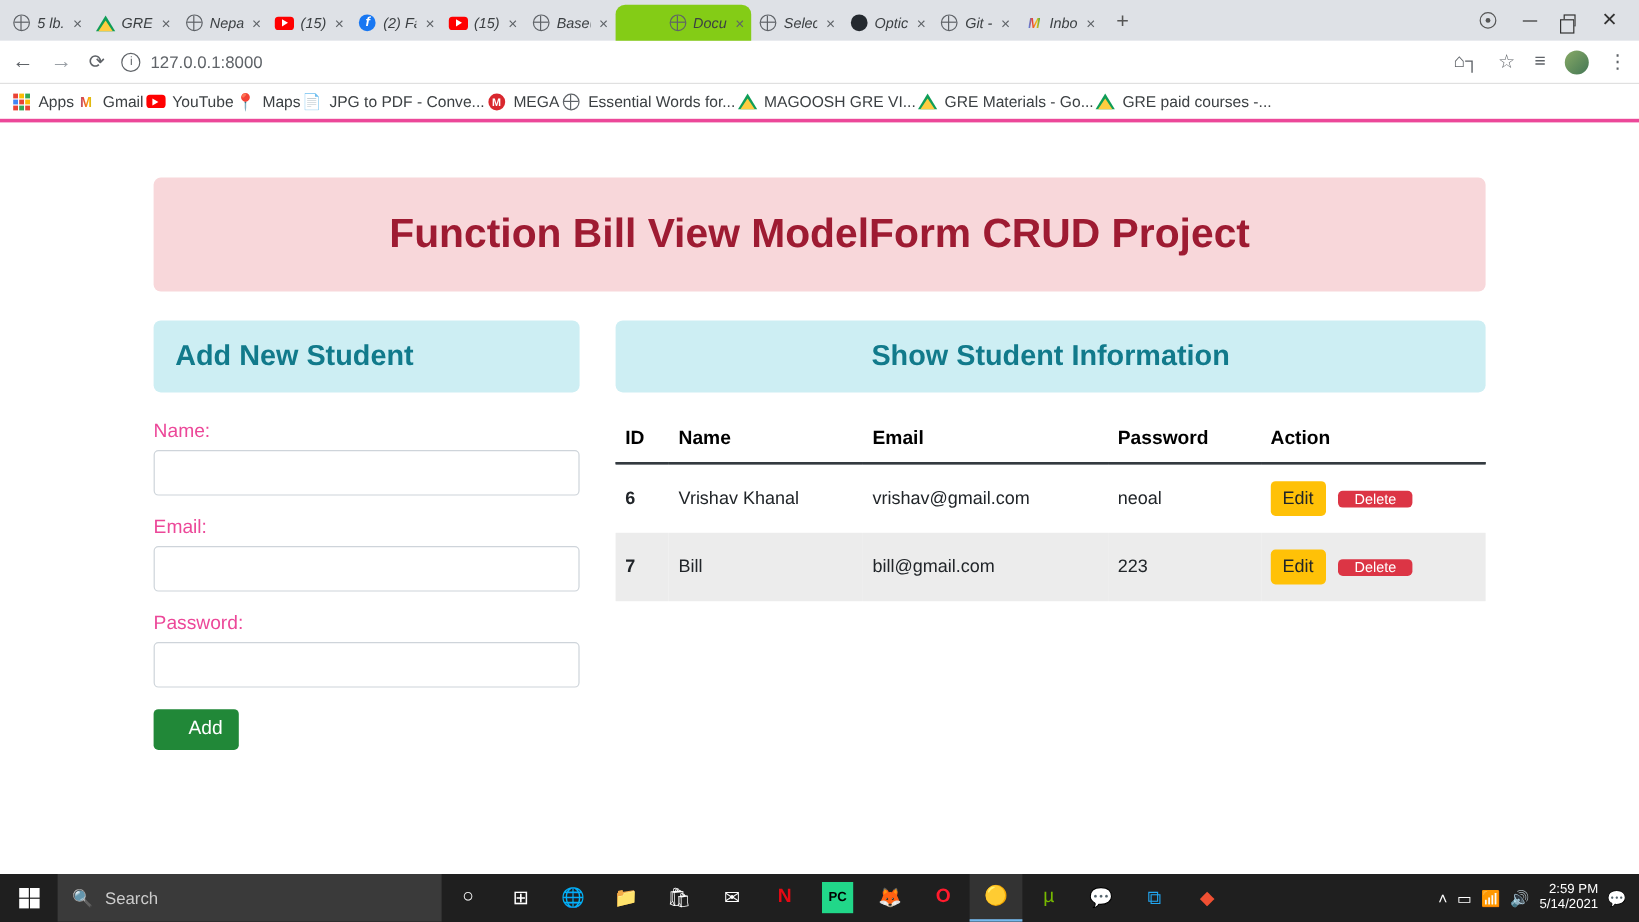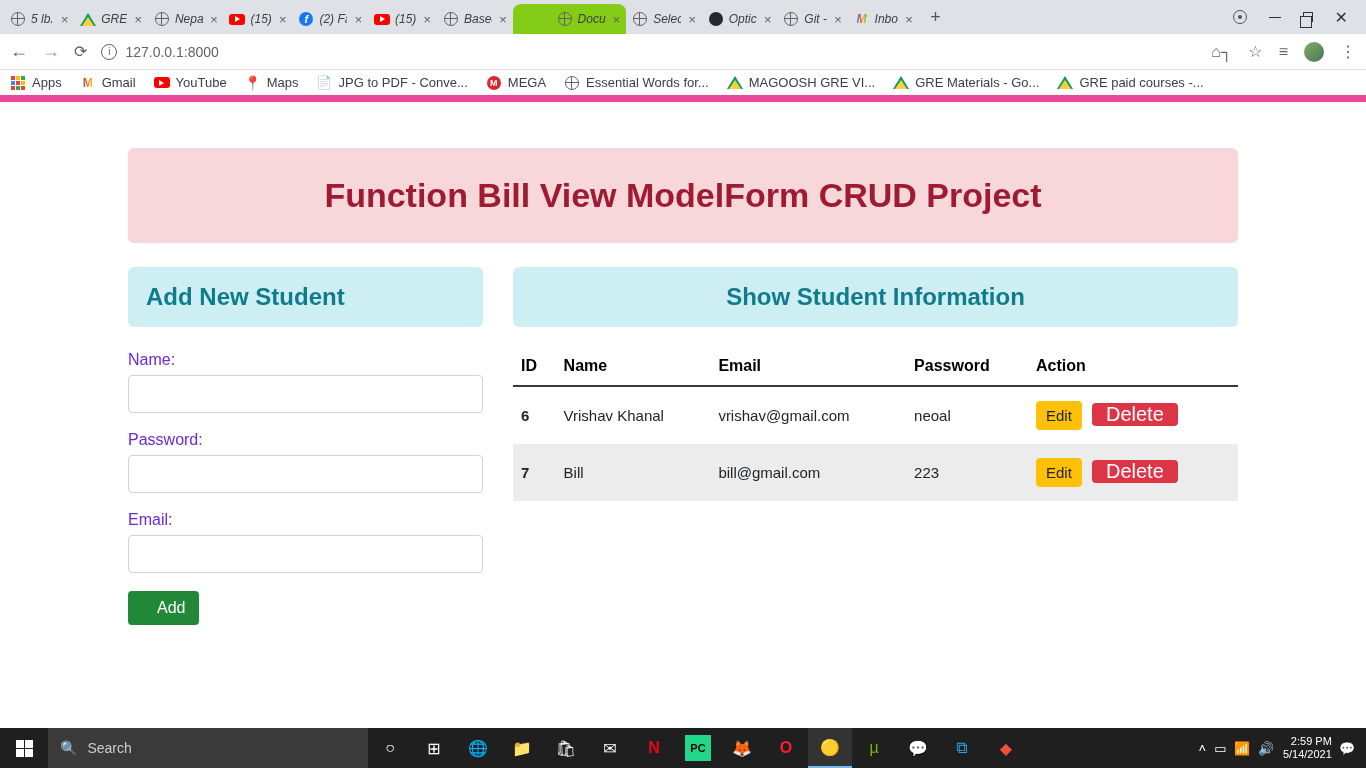--- a/index.html
+++ b/index.html
@@ -24,21 +24,21 @@
 
   .addrbar { display:flex; align-items:center; height:36px; background:#fff; border-bottom:1px solid #e0e0e0; padding:0 10px; gap:14px; }
   .nav-arrow { font-size:18px; color:#9aa0a6; }
   .nav-arrow.enabled{color:#5f6368;}
   .reload{font-size:16px;color:#5f6368;}
   .omnibox { display:flex; align-items:center; flex:1; height:28px; border:none; font-size:14px; color:#5f6368; gap:8px; }
   .omni-icon{width:16px;height:16px;border:1.3px solid #5f6368;border-radius:50%;display:flex;align-items:center;justify-content:center;font-size:10px;}
   .addr-right{display:flex;align-items:center;gap:16px;color:#5f6368;font-size:16px;}
   .addr-right .avatar{width:20px;height:20px;border-radius:50%;background:linear-gradient(135deg,#8a6,#475);}
 
-  .bookbar { display:flex; align-items:center; height:32px; background:#fff; border-bottom:7px solid #ec4899; padding:0 10px; gap:18px; font-size:13px; color:#3c4043; }
+  .bookbar { display:flex; align-items:center; height:32px; background:#fff; border-bottom:3px solid #ec4899; padding:0 10px; gap:2px; font-size:13px; color:#3c4043; }
   .bk { display:flex; align-items:center; gap:6px; white-space:nowrap; }
   .bk .ic{width:16px;height:16px;display:flex;align-items:center;justify-content:center;}
   .apps-icon{display:grid;grid-template-columns:repeat(3,4px);grid-template-rows:repeat(3,4px);gap:1px;}
   .apps-icon span{background:#ea4335;width:4px;height:4px;}
   .apps-icon span:nth-child(2){background:#fbbc05;}
   .apps-icon span:nth-child(3){background:#34a853;}
   .apps-icon span:nth-child(4){background:#4285f4;}
   .apps-icon span:nth-child(6){background:#fbbc05;}
   .apps-icon span:nth-child(8){background:#34a853;}
 
@@ -46,26 +46,26 @@
   .page { padding: 0; }
   .container{max-width:1140px;margin:0 auto;padding:0 15px;}
   .jumbo { background:#f8d7da; color:#9e1b32; text-align:center; border-radius:6px; margin-top:46px; padding:28px 20px; font-weight:600; font-size:34px; }
   .row{display:flex;gap:30px;margin-top:24px;}
   .col-left{width:355px;}
   .col-right{flex:1;}
   .panel-head{background:#cdeef3;color:#117a8b;font-weight:600;font-size:24px;border-radius:6px;padding:16px 18px;}
   .panel-head.center{text-align:center;}
   .form{margin-top:24px;}
   .fg{margin-bottom:18px;}
-  .fg label{display:block;font-size:16px;color:#6d28d9;margin-bottom:6px;}
+  .fg label{display:block;font-size:16px;color:#ec4899;margin-bottom:6px;}
   .fg input{width:100%;height:38px;border:1px solid #ced4da;border-radius:4px;padding:0 10px;font-size:15px;}
   .btn{display:inline-block;border:none;border-radius:4px;padding:8px 14px;font-size:16px;color:#fff;cursor:pointer;text-align:right;}
   .btn-success{background:#218838;padding-left:29px;}
   .btn-warning{background:#ffc107;color:#212529;font-size:15px;padding:6px 10px;}
-  .btn-danger{background:#dc3545;font-size:20px;padding:0 14px;}
+  .btn-danger{background:#dc3545;font-size:12px;padding:0 14px;}
   table{width:100%;border-collapse:collapse;margin-top:20px;}
   th{text-align:left;font-size:16px;font-weight:700;padding:10px 8px;border-bottom:2px solid #343a40;}
   td{padding:14px 8px;font-size:15px;color:#212529;vertical-align:middle;}
   tbody tr:nth-child(even){background:#ececec;}
   td .btn + .btn{margin-left:6px;}
 
   
   .taskbar{position:fixed;left:0;right:0;bottom:0;height:40px;background:#1f1f1f;display:flex;align-items:center;color:#fff;font-size:12px;}
   .taskbar .start{width:48px;height:40px;display:flex;align-items:center;justify-content:center;}
   .winlogo{display:grid;grid-template-columns:8px 8px;grid-template-rows:8px 8px;gap:1px;}
@@ -279,25 +279,25 @@
 
     <div class="row">
       <div class="col-left">
         <div class="panel-head">Add New Student</div>
         <div class="form">
           <div class="fg">
             <label>Name:</label>
             <input type="text" style="">
           </div>
           <div class="fg">
-            <label>Password:</label>
+            <label>Email:</label>
             <input type="text" style="">
           </div>
           <div class="fg">
-            <label>Email:</label>
+            <label>Password:</label>
             <input type="text" style="">
           </div>
           <button class="btn btn-success">Add</button>
         </div>
       </div>
 
       <div class="col-right">
         <div class="panel-head center">Show Student Information</div>
         <table>
           <thead>

